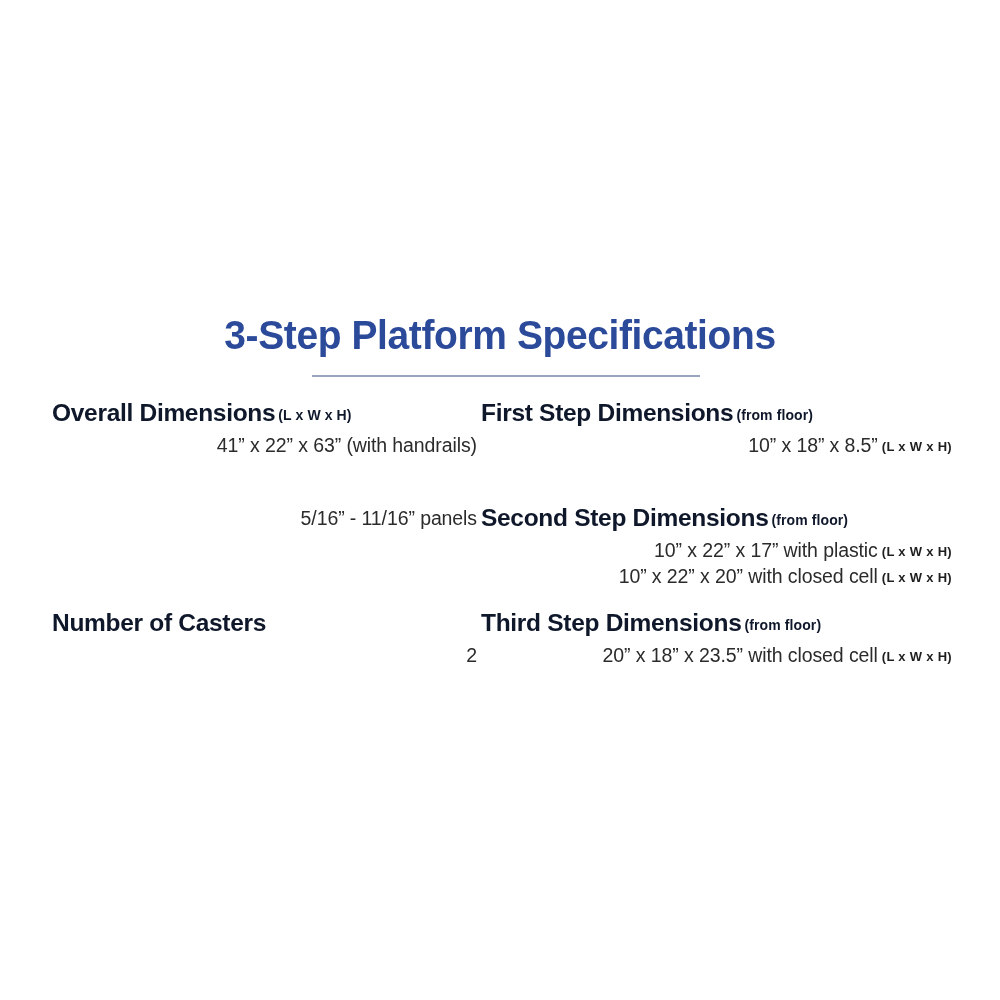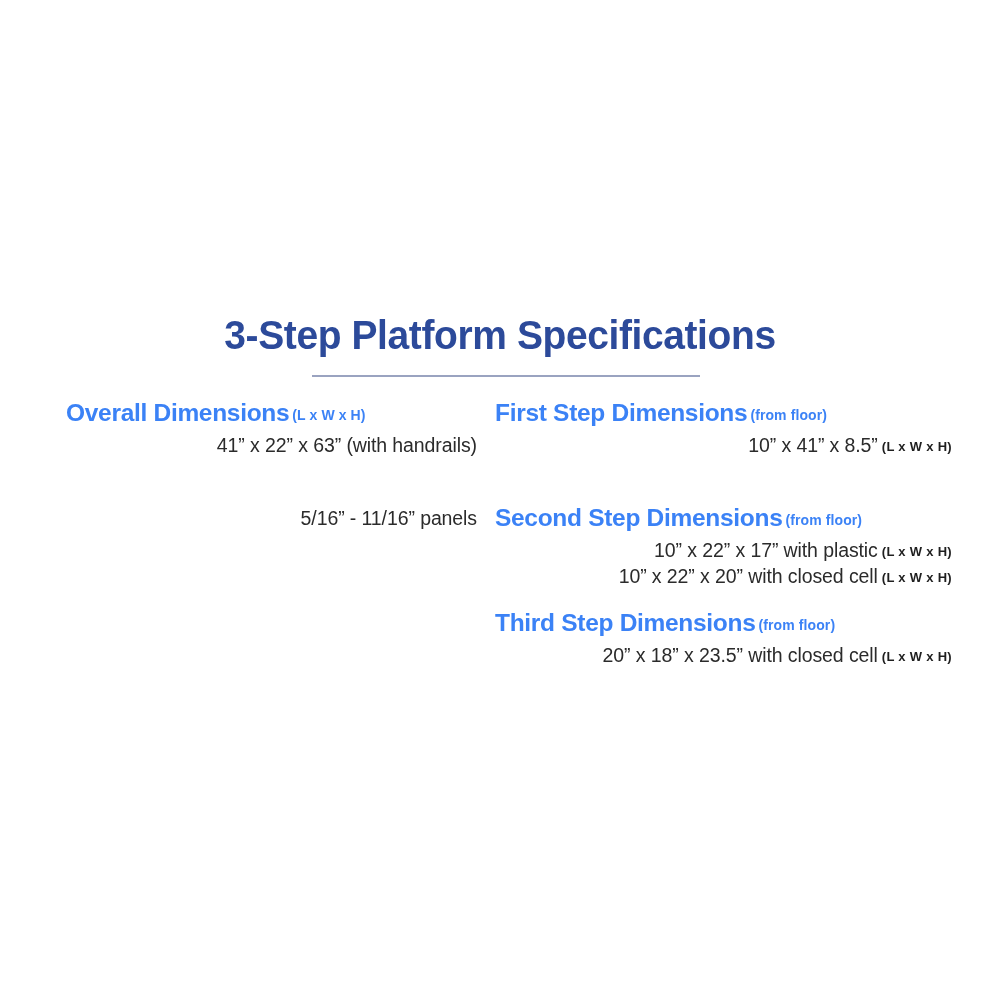--- a/index.html
+++ b/index.html
@@ -71,23 +71,22 @@
     margin-bottom: 0;
   }
   .spec-col.left  .spec-block { height: 105px; }
   .spec-col.right .spec-block { height: 105px; }
 
   .spec-heading {
     font-size: 24.5px;
     line-height: 30px;
     font-weight: 700;
     letter-spacing: -0.3px;
-    color: #3b82f6;
+    color: #0f172a;
     white-space: nowrap;
-    margin-left: 14px;
   }
 
   .spec-heading .qualifier {
     font-size: 14px;
     font-weight: 700;
     letter-spacing: 0.1px;
     padding-left: 3px;
     vertical-align: 1px;
   }
 
@@ -135,31 +134,39 @@
           <span>41” x 22” x 63” (with handrails)</span><span class="qualifier"></span>
         </div>
       </div>
 
       <div class="spec-block">
         <div class="spec-value">
           <span>5/16” - 11/16” panels</span><span class="qualifier"></span>
         </div>
       </div>
 
+      <div class="spec-block">
+        <div class="spec-heading">
+          <span>Number of Casters</span><span class="qualifier"></span>
+        </div>
+        <div class="spec-value">
+          <span>2</span><span class="qualifier"></span>
+        </div>
+      </div>
 
     </div>
 
     <div class="spec-col right">
 
       <div class="spec-block">
         <div class="spec-heading">
           <span>First Step Dimensions</span><span class="qualifier">(from floor)</span>
         </div>
         <div class="spec-value">
-          <span>10” x 41” x 8.5”</span><span class="qualifier">(L x W x H)</span>
+          <span>10” x 18” x 8.5”</span><span class="qualifier">(L x W x H)</span>
         </div>
       </div>
 
       <div class="spec-block">
         <div class="spec-heading">
           <span>Second Step Dimensions</span><span class="qualifier">(from floor)</span>
         </div>
         <div class="spec-value">
           <span>10” x 22” x 17” with plastic</span><span class="qualifier">(L x W x H)</span>
         </div>

